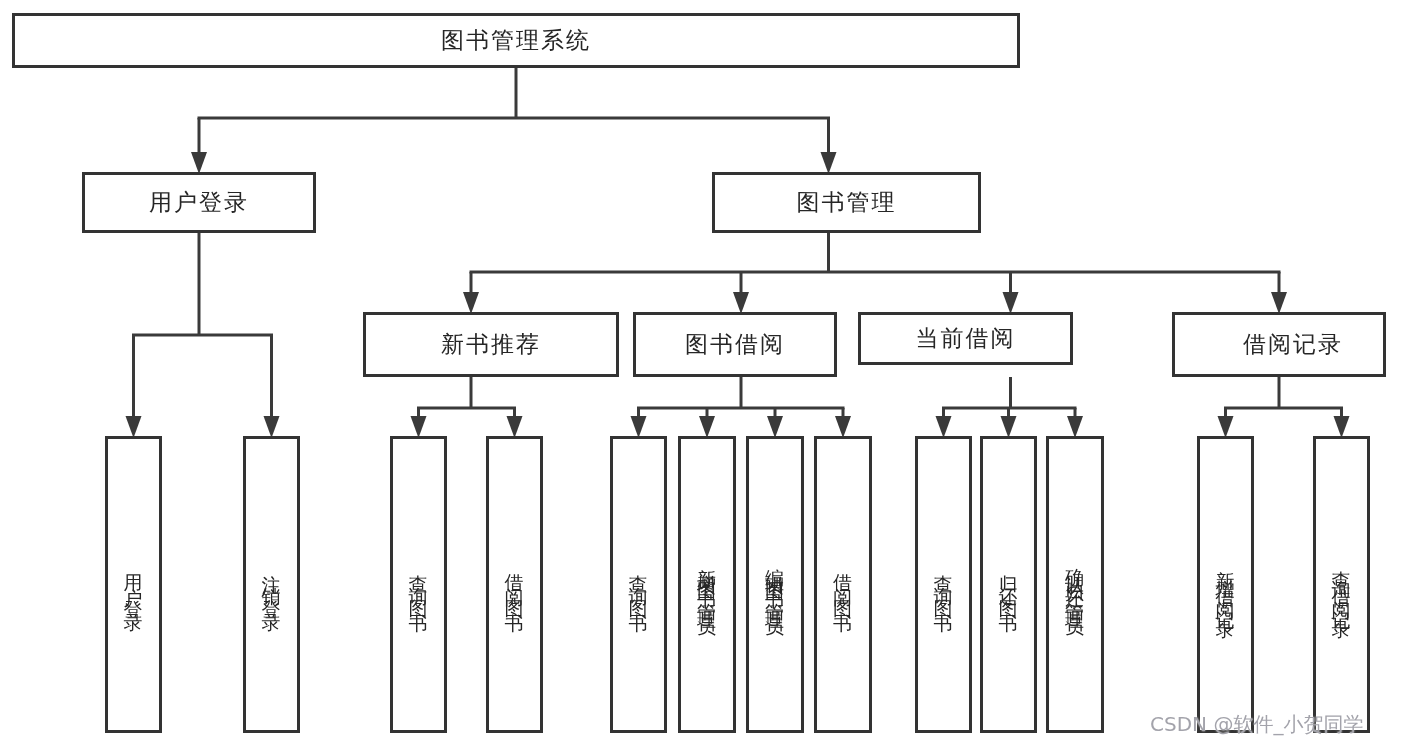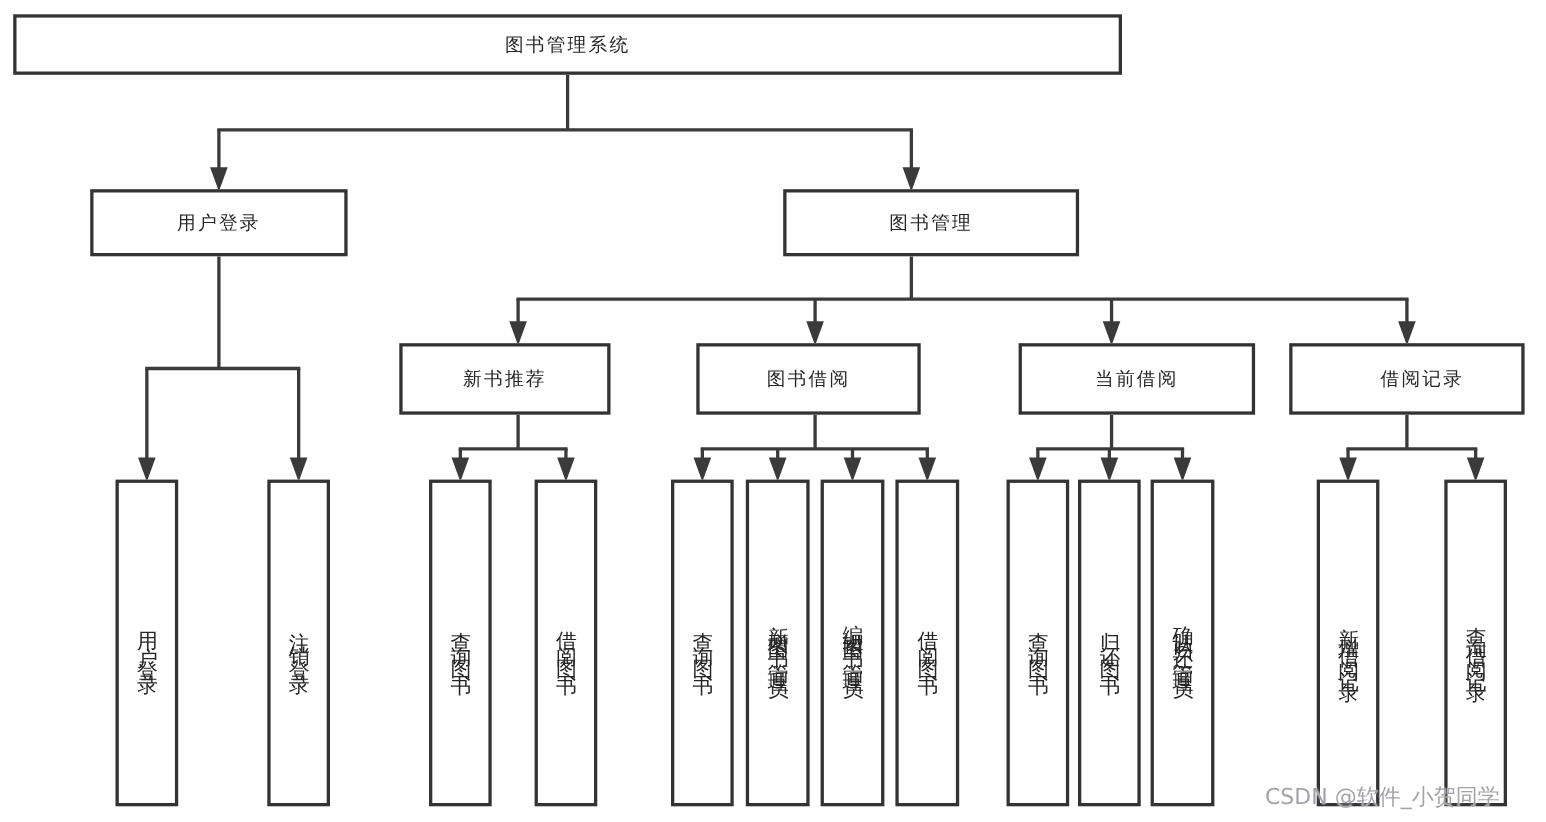--- a/index.html
+++ b/index.html
@@ -26,21 +26,21 @@
     box-sizing: border-box;
     background: #ffffff;
     border: 3px solid #333333;
     color: #262626;
     display: flex;
     align-items: center;
     justify-content: center;
     z-index: 2;
   }
   .node.h .label {
-    font-size: 17px;
+    font-size: 23px;
     letter-spacing: 2px;
     white-space: nowrap;
   }
   .node.v .label {
     writing-mode: vertical-rl;
     text-orientation: mixed;
     font-size: 19px;
     line-height: 1;
     white-space: nowrap;
   }
@@ -117,27 +117,27 @@
   <div id="watermark" style="color: rgb(163, 163, 171);">CSDN @软件_小贺同学</div>
 <div class="node h" style="left: 12px; top: 13px; width: 1008px; height: 55px; border-color: rgb(51, 51, 51); color: rgb(38, 38, 38);">
       <span class="label">图书管理系统</span>
     </div>
     <div class="node h" style="left: 82px; top: 172px; width: 234px; height: 61px; border-color: rgb(51, 51, 51); color: rgb(38, 38, 38);">
       <span class="label">用户登录</span>
     </div>
     <div class="node h" style="left: 712px; top: 172px; width: 269px; height: 61px; border-color: rgb(51, 51, 51); color: rgb(38, 38, 38);">
       <span class="label">图书管理</span>
     </div>
-    <div class="node h" style="left: 363px; top: 312px; width: 192px; height: 65px; border-color: rgb(51, 51, 51); color: rgb(38, 38, 38);">
+    <div class="node h" style="left: 363px; top: 312px; width: 256px; height: 65px; border-color: rgb(51, 51, 51); color: rgb(38, 38, 38);">
       <span class="label">新书推荐</span>
     </div>
     <div class="node h" style="left: 633px; top: 312px; width: 204px; height: 65px; border-color: rgb(51, 51, 51); color: rgb(38, 38, 38);">
       <span class="label">图书借阅</span>
     </div>
-    <div class="node h" style="left: 926px; top: 312px; width: 215px; height: 65px; border-color: rgb(51, 51, 51); color: rgb(38, 38, 38);">
+    <div class="node h" style="left: 858px; top: 312px; width: 215px; height: 53px; border-color: rgb(51, 51, 51); color: rgb(38, 38, 38);">
       <span class="label">当前借阅</span>
     </div>
     <div class="node h" style="left: 1172px; top: 312px; width: 214px; height: 65px; border-color: rgb(51, 51, 51); color: rgb(38, 38, 38); padding-left: 28px;">
       <span class="label">借阅记录</span>
     </div>
     <div class="node v" style="left: 105px; top: 436px; width: 57px; height: 297px; border-color: rgb(51, 51, 51); color: rgb(38, 38, 38);">
       <span class="label" style="letter-spacing: 13px;">用户登录</span>
     </div>
     <div class="node v" style="left: 243px; top: 436px; width: 57px; height: 297px; border-color: rgb(51, 51, 51); color: rgb(38, 38, 38);">
       <span class="label" style="letter-spacing: 13px;">注销登录</span>

